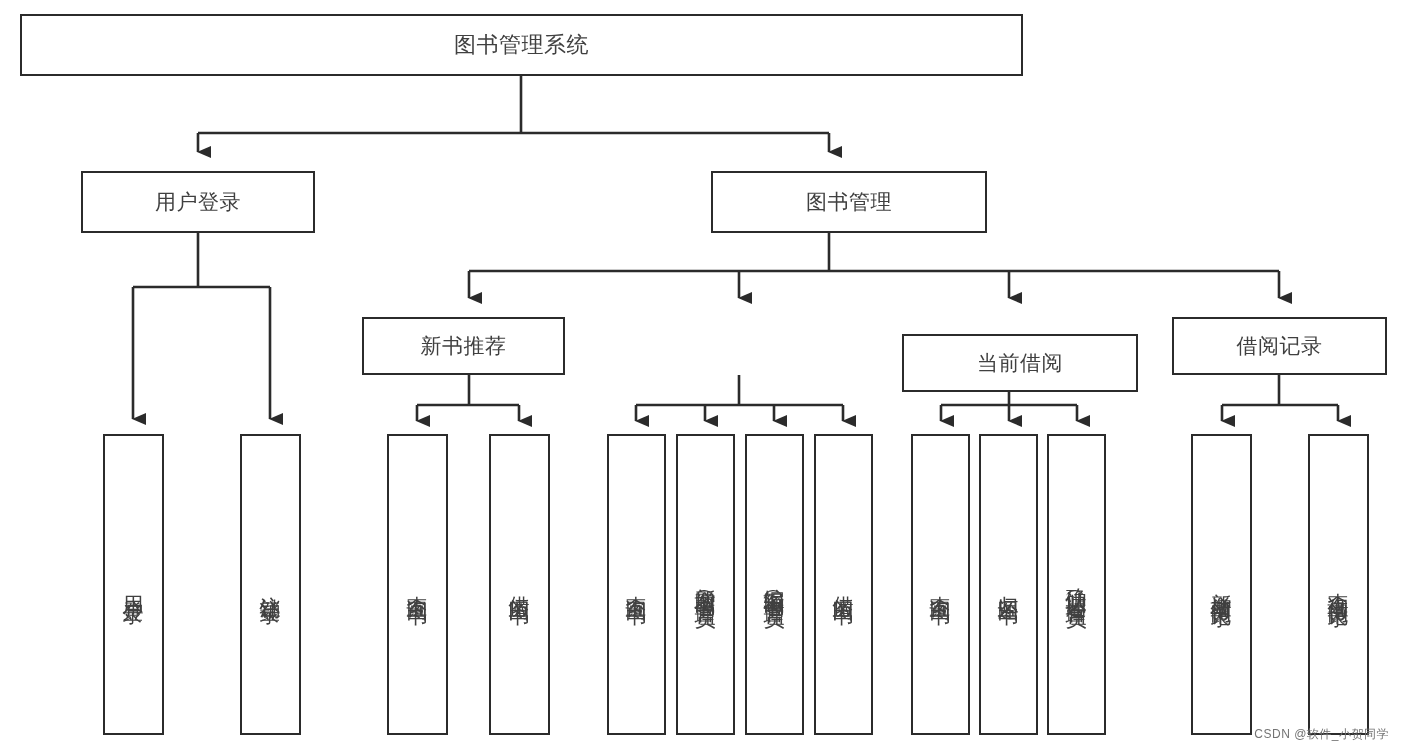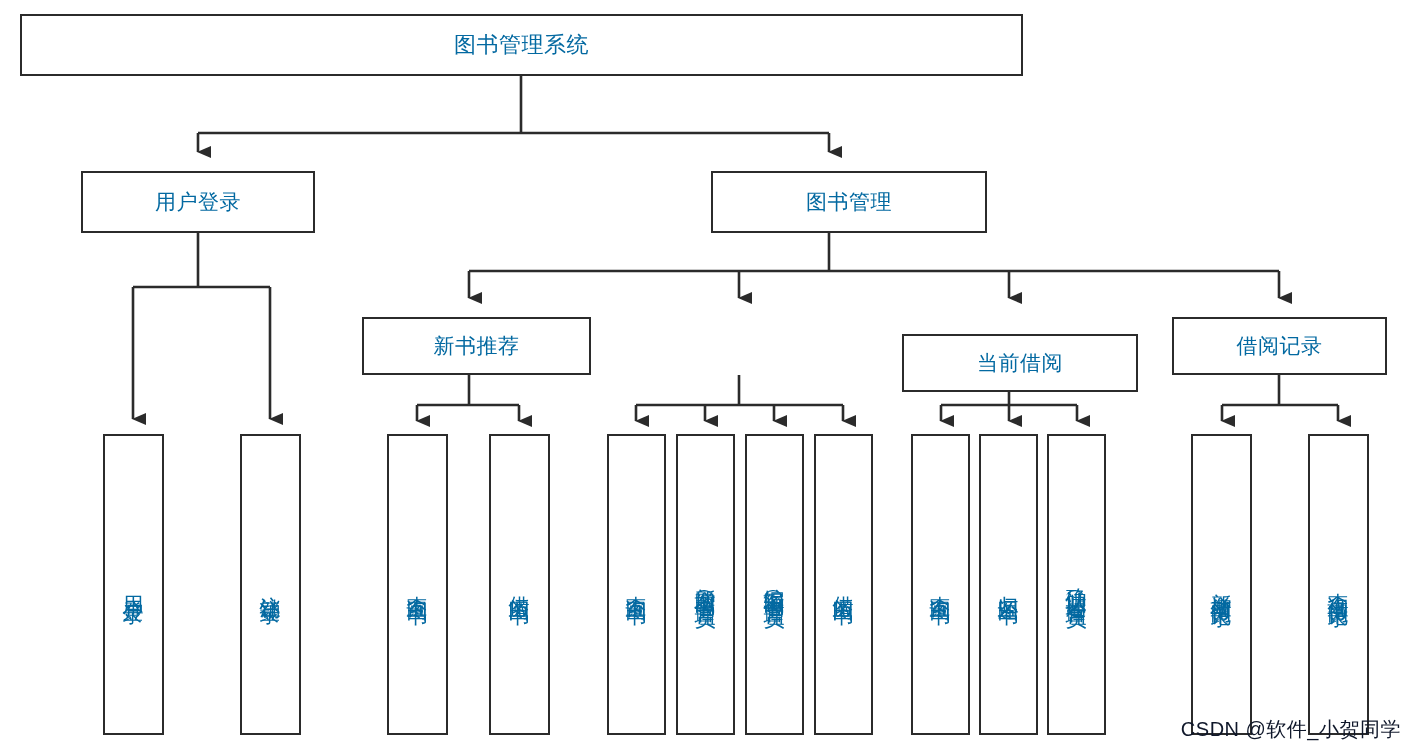--- a/index.html
+++ b/index.html
@@ -25,45 +25,45 @@
     height: 747px;
   }
   .node-box {
     position: absolute;
     box-sizing: border-box;
     border: 2px solid #2b2b2b;
     background: #ffffff;
     display: flex;
     align-items: center;
     justify-content: center;
-    color: #0369a1;
+    color: #404040;
   }
   .node-label {
     text-align: center;
     line-height: 1.18;
     letter-spacing: 0.5px;
   }
   .horiz .node-label {
     font-size: 21px;
   }
   .vert .node-label {
     writing-mode: vertical-rl;
     text-orientation: upright;
     font-size: 21px;
     letter-spacing: 3px;
     line-height: 1.0;
     white-space: nowrap;
   }
   .level-0 .node-label { font-size: 22px; }
   .watermark {
     position: absolute;
-    right: 4px;
+    right: 16px;
     bottom: 4px;
-    font-size: 20px;
-    color: #0f172a;
+    font-size: 12px;
+    color: #737373;
     letter-spacing: 0.5px;
     white-space: nowrap;
     pointer-events: none;
   }
 </style>
 </head>
 <body>
 
 <div id="diagram-root">
 
@@ -122,21 +122,21 @@
   </div>
 
   <div class="node-box horiz" style="left:81px; top:171px; width:234px; height:62px;">
     <span class="node-label">用户登录</span>
   </div>
 
   <div class="node-box horiz" style="left:711px; top:171px; width:276px; height:62px;">
     <span class="node-label">图书管理</span>
   </div>
 
-  <div class="node-box horiz" style="left:362px; top:317px; width:229px; height:58px;">
+  <div class="node-box horiz" style="left:362px; top:317px; width:203px; height:58px;">
     <span class="node-label">新书推荐</span>
   </div>
 
 
   <div class="node-box horiz" style="left:902px; top:334px; width:236px; height:58px;">
     <span class="node-label">当前借阅</span>
   </div>
 
   <div class="node-box horiz" style="left:1172px; top:317px; width:215px; height:58px;align-items:center;">
     <span class="node-label">借阅记录</span>

